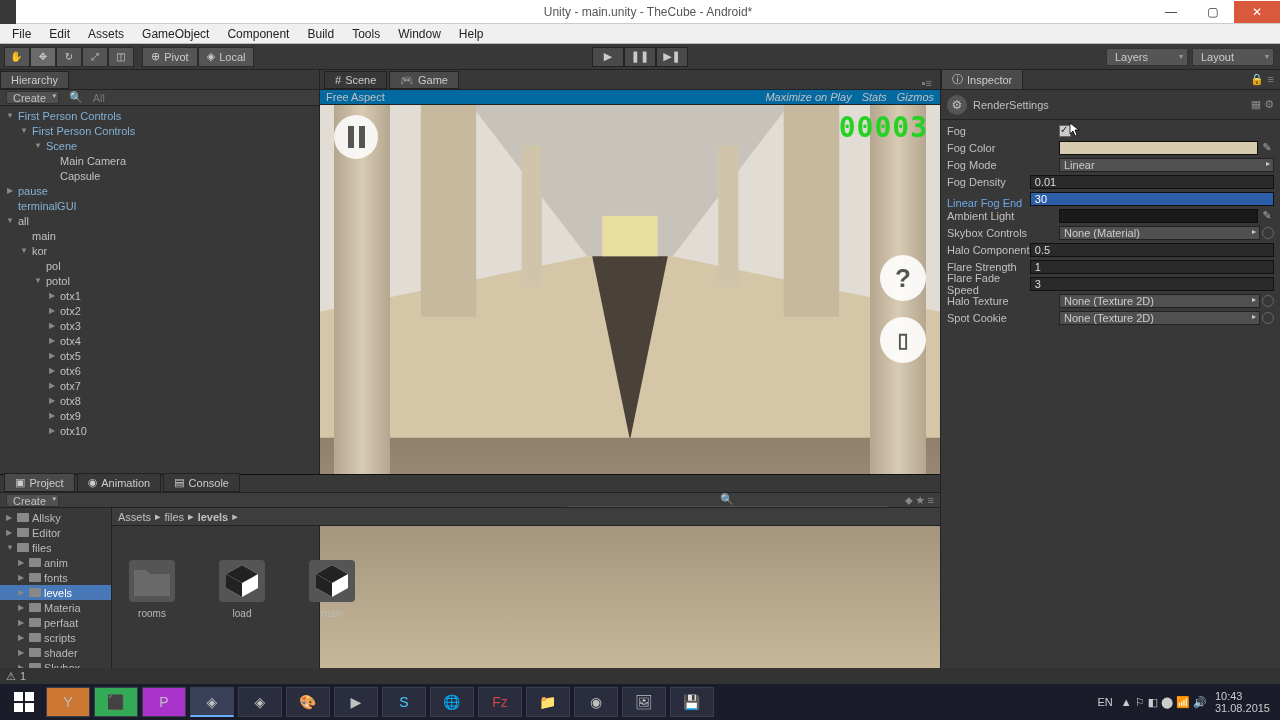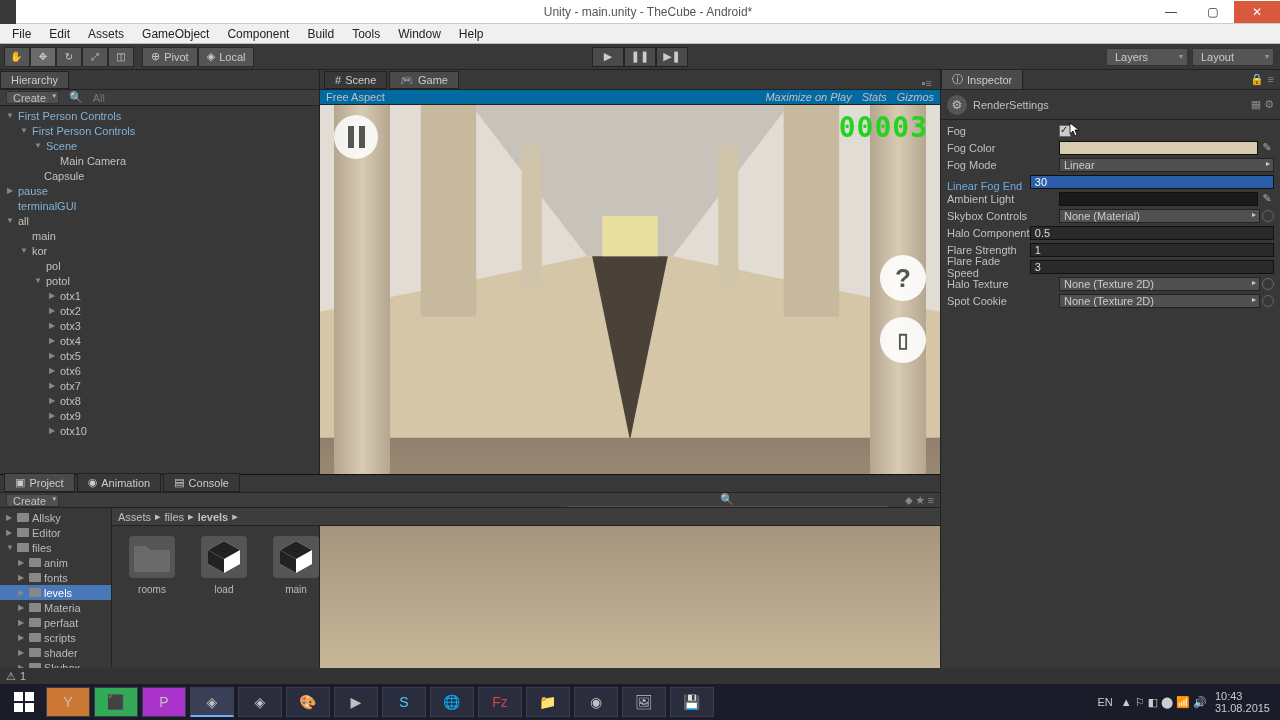--- a/index.html
+++ b/index.html
@@ -81,21 +81,21 @@
 .prop-row .check { width:12px; height:12px; background:#ccc; border:1px solid #666; position:relative;}
 .prop-row .check.on:after{content:"✓"; position:absolute; top:-2px; left:0; font-size:10px; color:#222;}
 .eyedrop { width:14px; text-align:center; color:#aaa; margin-left:2px;}
 .obj-circle { width:12px; height:12px; border-radius:50%; border:1px solid #666; margin-left:2px;}
 .cursor { position:absolute; width:16px; height:16px; z-index:50; pointer-events:none;}
 .bottom-tabs { height:18px; background:#383838; display:flex; align-items:flex-end; gap:2px; padding-left:4px; border-bottom:1px solid #222;}
 .bottom-body { flex:1; display:flex; }
 .proj-left { width:112px; background:#383838; border-right:1px solid #222; overflow:auto; padding-top:2px;}
 .proj-right { flex:1; display:flex; flex-direction:column;}
 .breadcrumb { height:18px; background:#3d3d3d; display:flex; align-items:center; padding:0 6px; gap:4px; border-bottom:1px solid #222;}
-.assets { flex:1; padding:10px; display:flex; gap:12px;}
+.assets { flex:1; padding:10px; display:flex; gap:30px;margin-top:24px;}
 .asset { width:60px; display:flex; flex-direction:column; align-items:center; gap:6px;}
 .asset .thumb { width:46px; height:42px; background:#555; border-radius:4px; display:flex; align-items:center; justify-content:center;}
 .asset .name { font-size:10px; color:#bbb;}
 .folder-tree-item { display:flex; align-items:center; height:15px; padding-left:4px; gap:3px; color:#bbb;}
 .folder-tree-item.sel { background:#4878b8; color:#fff;}
 .folder-icon { width:12px; height:9px; background:#888; border-radius:1px;}
 .status-bar { height:16px; background:#333; display:flex; align-items:center; padding:0 6px; color:#bbb; gap:4px;}
 
 
 .taskbar { position:absolute; bottom:0; left:0; right:0; height:36px; background:#1a1c2a; display:flex; align-items:center; padding:0 4px;}
@@ -183,21 +183,21 @@
           <span class="lbl">First Person Controls</span>
         </div>
         <div class="tree-item blue" style="padding-left: 32px;">
           <span class="arrow">▼</span>
           <span class="lbl">Scene</span>
         </div>
         <div class="tree-item" style="padding-left: 46px;">
           <span class="arrow"></span>
           <span class="lbl">Main Camera</span>
         </div>
-        <div class="tree-item" style="padding-left: 30px; align-items: center;">
+        <div class="tree-item" style="padding-left: 46px; align-items: center;">
           <span class="arrow"></span>
           <span class="lbl">Capsule</span>
         </div>
         <div class="tree-item blue" style="padding-left: 4px;">
           <span class="arrow">▶</span>
           <span class="lbl">pause</span>
         </div>
         <div class="tree-item blue" style="padding-left: 4px;">
           <span class="arrow"></span>
           <span class="lbl">terminalGUI</span>
@@ -325,20 +325,24 @@
           <div class="check on"></div>
         </div>
         <div class="prop-row">
           <div class="label">Fog Color</div>
           <div class="colorswatch" style="background:#d8ccb0"></div>
           <div class="eyedrop">✎</div>
         </div>
         <div class="prop-row">
           <div class="label">Fog Mode</div>
           <div class="dropf">Linear</div>
+        </div>
+        <div class="prop-row">
+          <div class="label">Fog Density</div>
+          <input class="field" value="0.01" style="">
         </div>
         <div class="prop-row sel">
           <div class="label">Linear Fog End</div>
           <input class="field" value="30" style="">
         </div>
         <div class="prop-row">
           <div class="label">Ambient Light</div>
           <div class="colorswatch" style="background:#1a1a1a"></div>
           <div class="eyedrop">✎</div>
         </div>

